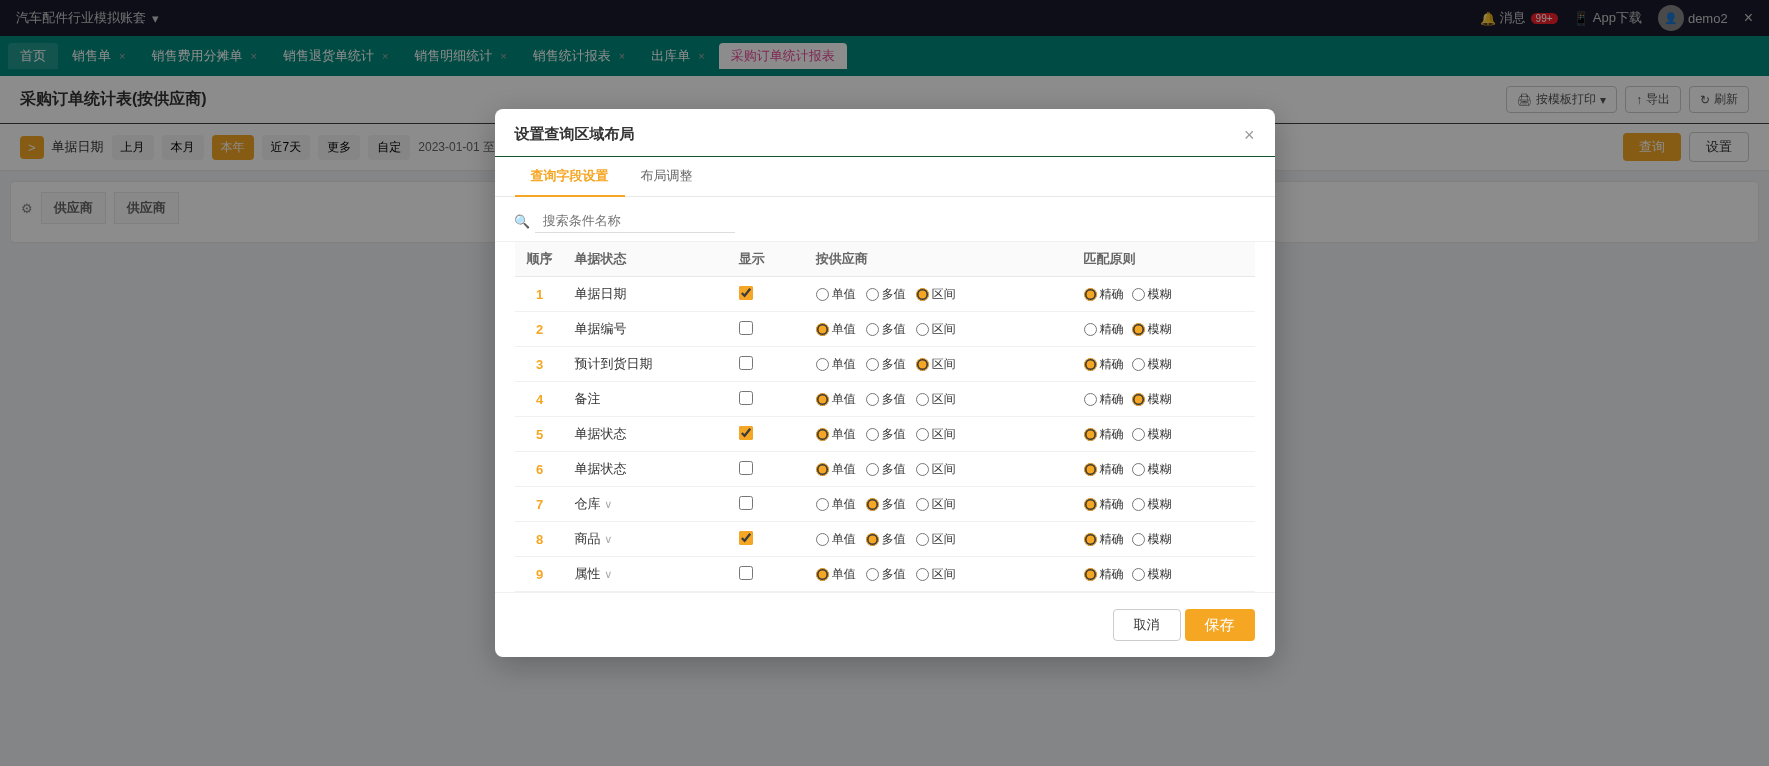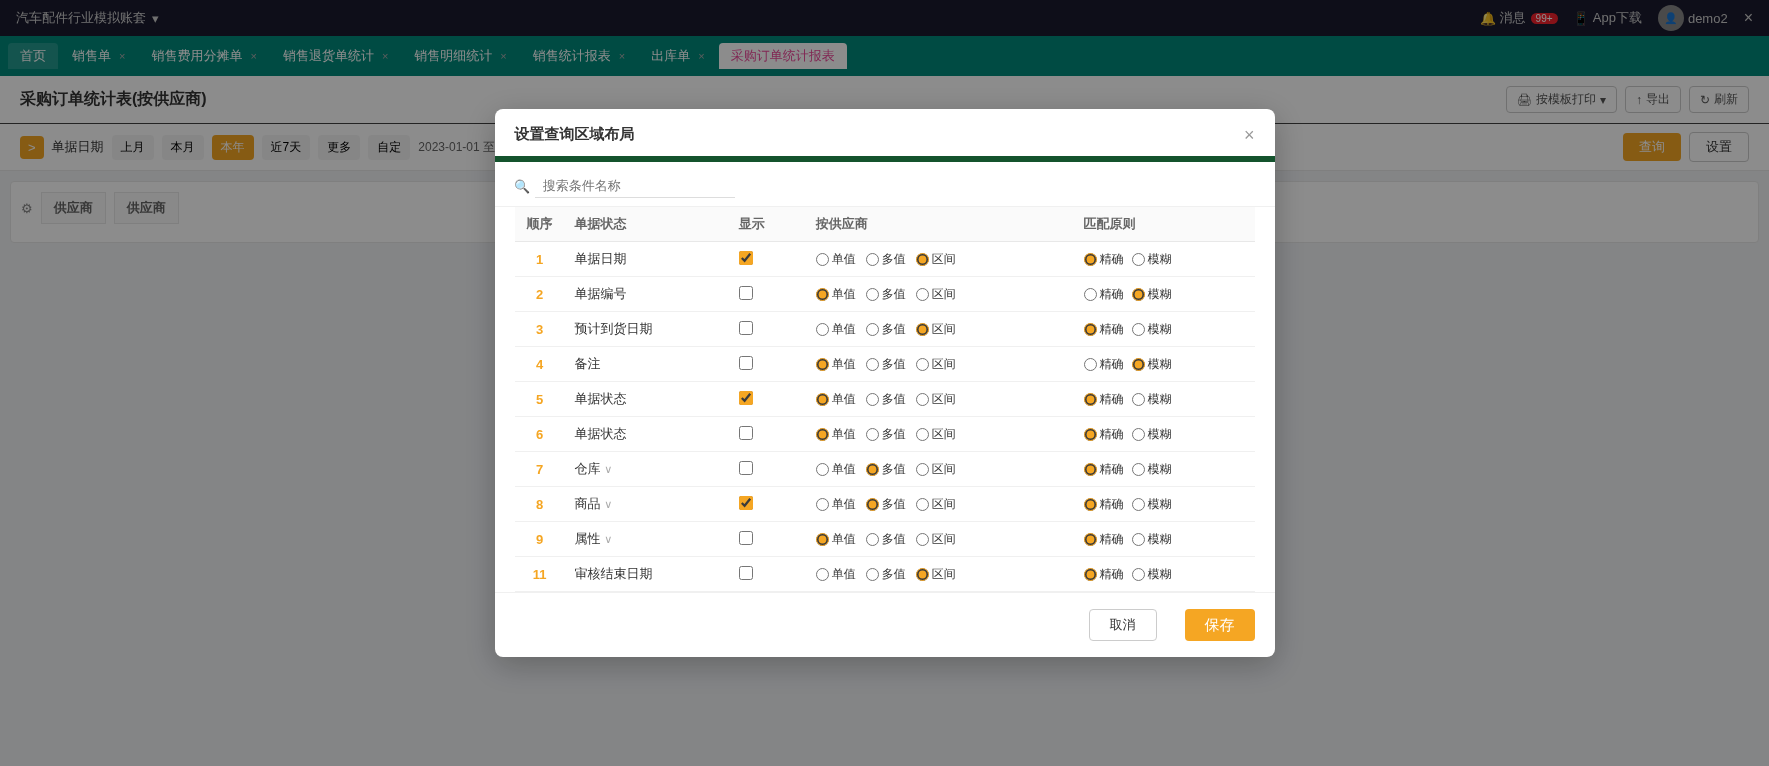--- a/index.html
+++ b/index.html
@@ -122,21 +122,21 @@
       max-height: 680px;
       display: flex;
       flex-direction: column;
       box-shadow: 0 8px 32px rgba(0,0,0,0.25);
     }
     .dialog-header {
       display: flex;
       align-items: center;
       justify-content: space-between;
       padding: 16px 20px 12px;
-      border-bottom: 6px solid #14532d;
+      border-bottom: 1px solid #14532d;
     }
     .dialog-title { font-size: 15px; font-weight: bold; color: #333; }
     .dialog-close { cursor: pointer; font-size: 18px; color: #999; border: none; background: none; line-height: 1; }
 
     
     .dialog-tabs {
       display: flex;
       padding: 0 20px;
       border-bottom: 1px solid #e8e8e8;
       gap: 0;
@@ -209,21 +209,21 @@
 
     
     .match-group { display: flex; align-items: center; gap: 8px; }
 
     
     .dialog-footer {
       display: flex;
       justify-content: flex-end;
       padding: 16px 20px;
       border-top: 1px solid #f0f0f0;
-      gap: 28px;
+      gap: 4px;
     }
     .btn-cancel {
       padding: 6px 20px;
       border: 1px solid #ccc;
       background: #fff;
       border-radius: 4px;
       cursor: pointer;
       font-size: 13px;
       color: #333;
     }
@@ -343,20 +343,28 @@
 </div>
 
 <div class="overlay">
   <div class="dialog">
 
     <div class="dialog-header">
       <span class="dialog-title">设置查询区域布局</span>
       <button class="dialog-close">×</button>
     </div>
 
+    <div class="dialog-tabs">
+      <div class="dialog-tab active">
+        <span>查询字段设置</span>
+      </div>
+      <div class="dialog-tab">
+        <span>布局调整</span>
+      </div>
+    </div>
 
     <div class="dialog-search">
       <span class="search-icon-span">🔍</span>
       <input class="dialog-search-input" type="text" placeholder="搜索条件名称" style="">
     </div>
 
     <div class="config-table">
       <table>
         <thead>
           <tr>
@@ -524,38 +532,20 @@
                   <label class="radio-label"><input type="radio" name="type_8" style="">区间</label>
                 </div>
               </td>
               <td>
                 <div class="match-group">
                   <label class="radio-label"><input type="radio" name="match_8" checked="" style="">精确</label>
                   <label class="radio-label"><input type="radio" name="match_8" style="">模糊</label>
                 </div>
               </td>
             </tr>
-            <tr>
-              <td style="color: rgb(245, 166, 35); font-weight: bold; text-align: center;">11</td>
-              <td>审核结束日期</td>
-              <td><input type="checkbox" style=""></td>
-              <td>
-                <div class="radio-group">
-                  <label class="radio-label"><input type="radio" name="type_10" style="">单值</label>
-                  <label class="radio-label"><input type="radio" name="type_10" style="">多值</label>
-                  <label class="radio-label"><input type="radio" name="type_10" checked="" style="">区间</label>
-                </div>
-              </td>
-              <td>
-                <div class="match-group">
-                  <label class="radio-label"><input type="radio" name="match_10" checked="" style="">精确</label>
-                  <label class="radio-label"><input type="radio" name="match_10" style="">模糊</label>
-                </div>
-              </td>
-            </tr>
           </tbody>
       </table>
     </div>
 
     <div class="dialog-footer">
       <button class="btn-cancel">取消</button>
       <button class="btn-save">保存</button>
     </div>
   </div>
 </div>

